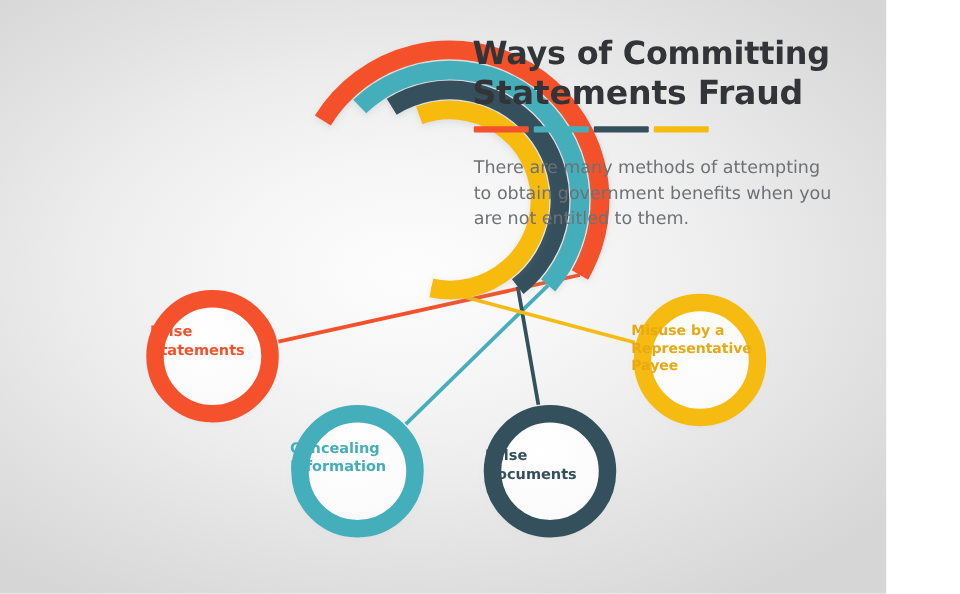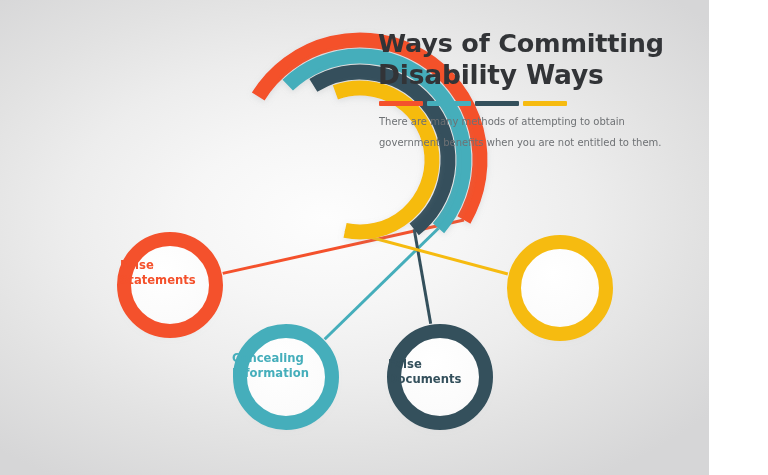--- a/index.html
+++ b/index.html
@@ -66,24 +66,24 @@
     gap: 4px;
   }
   .rule-seg {
     width: 44px;
     height: 5px;
     border-radius: 1px;
   }
   .subtitle {
     position: absolute;
     left: 379px;
-    top: 112px;
+    top: 124px;
     width: 292px;
     font-family: "DejaVu Sans", sans-serif;
-    font-size: 10px;
+    font-size: 14px;
     line-height: 20.5px;
     color: #6e7174;
   }
   .node-label {
     position: absolute;
     text-align: left;
     font-family: "DejaVu Sans", sans-serif;
     font-weight: bold;
     line-height: 14.5px;
     pointer-events: none;
@@ -147,30 +147,31 @@
         <circle cx="440" cy="377" r="46" fill="none" stroke="#34505c" stroke-width="14"></circle>
         <circle cx="560" cy="288" r="46" fill="url(#nodefill)" filter="url(#softshadow)"></circle>
         <circle cx="560" cy="288" r="46" fill="none" stroke="#f6bb10" stroke-width="14"></circle>
       </g>
   </svg>
 
   <div class="text-layer">
 
     <div class="title-block">
       <div class="title-line">Ways of Committing</div>
-      <div class="title-line second">Disability Ways</div>
+      <div class="title-line second">Statements Fraud</div>
     </div>
 
     <div class="rule-row" id="rule-row">
         <div class="rule-seg" style="background: rgb(244, 81, 44);"></div>
         <div class="rule-seg" style="background: rgb(69, 174, 187);"></div>
         <div class="rule-seg" style="background: rgb(52, 80, 92);"></div>
         <div class="rule-seg" style="background: rgb(246, 187, 16);"></div>
       </div>
 
     <div class="subtitle">There are many methods of attempting to obtain government benefits when you are not entitled to them.</div>
 
     <div class="node-label n0">False<br>Statements</div>
     <div class="node-label n1">Concealing<br>Information</div>
     <div class="node-label n2">False<br>Documents</div>
+    <div class="node-label n3">Misuse by a<br>Representative<br>Payee</div>
 
   </div>
 </div>
 
 </body></html>

